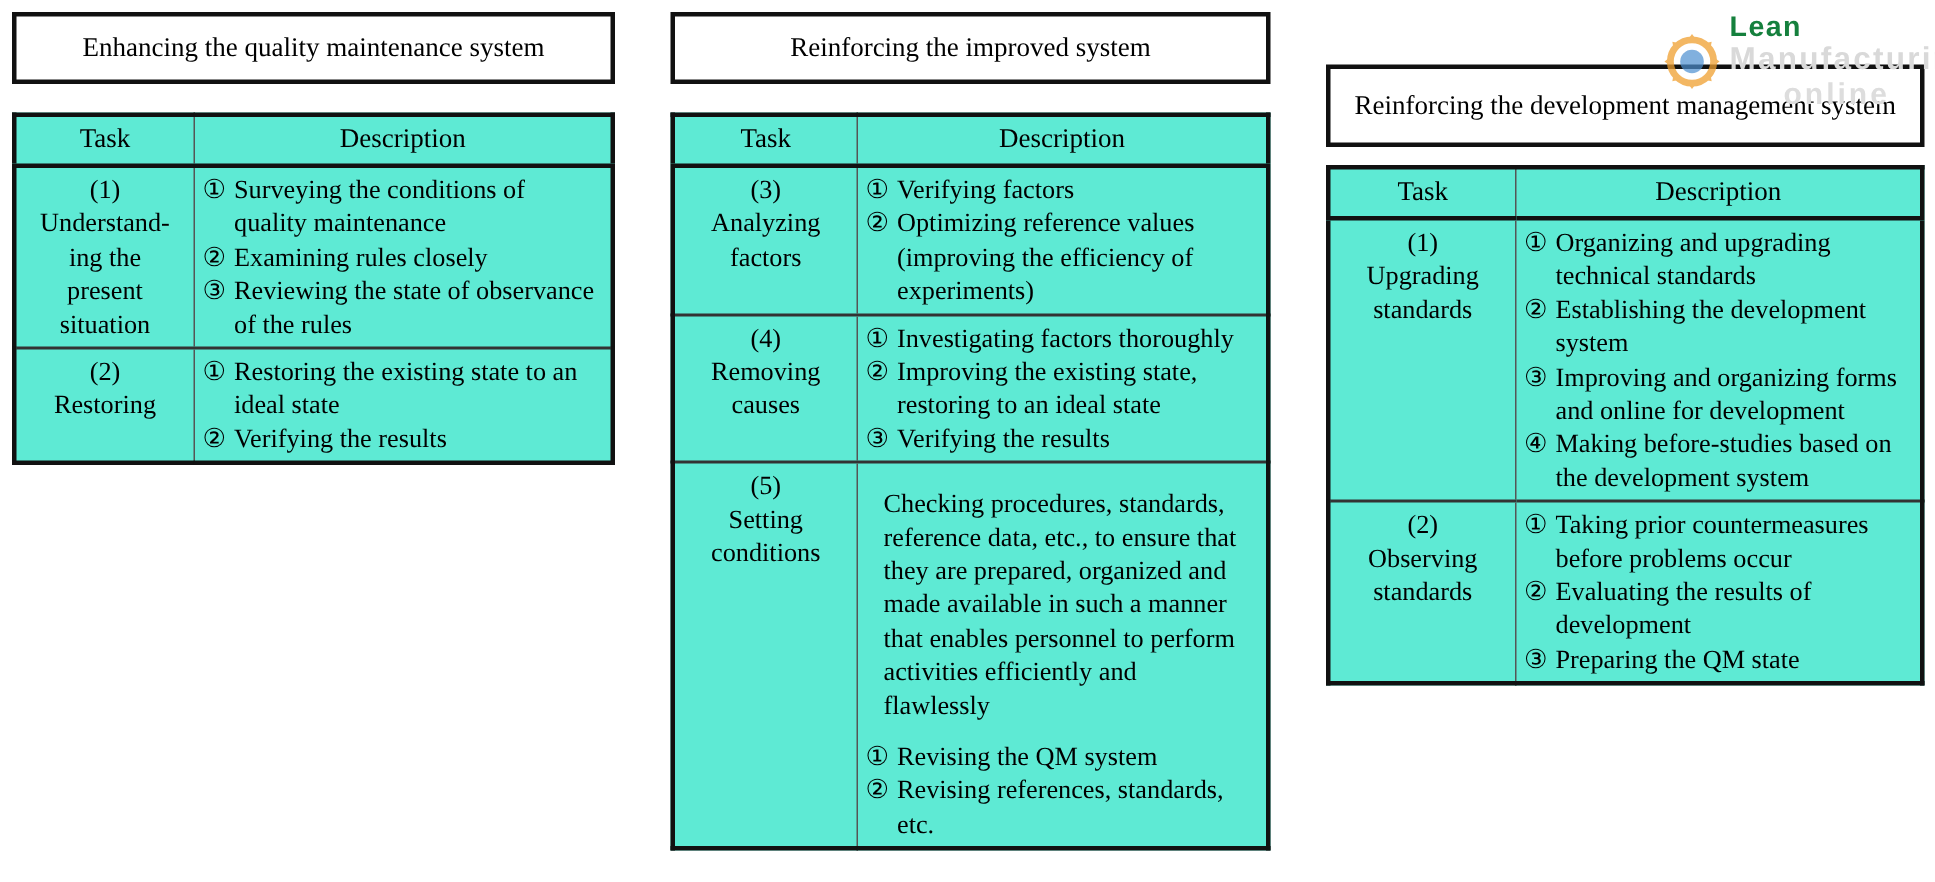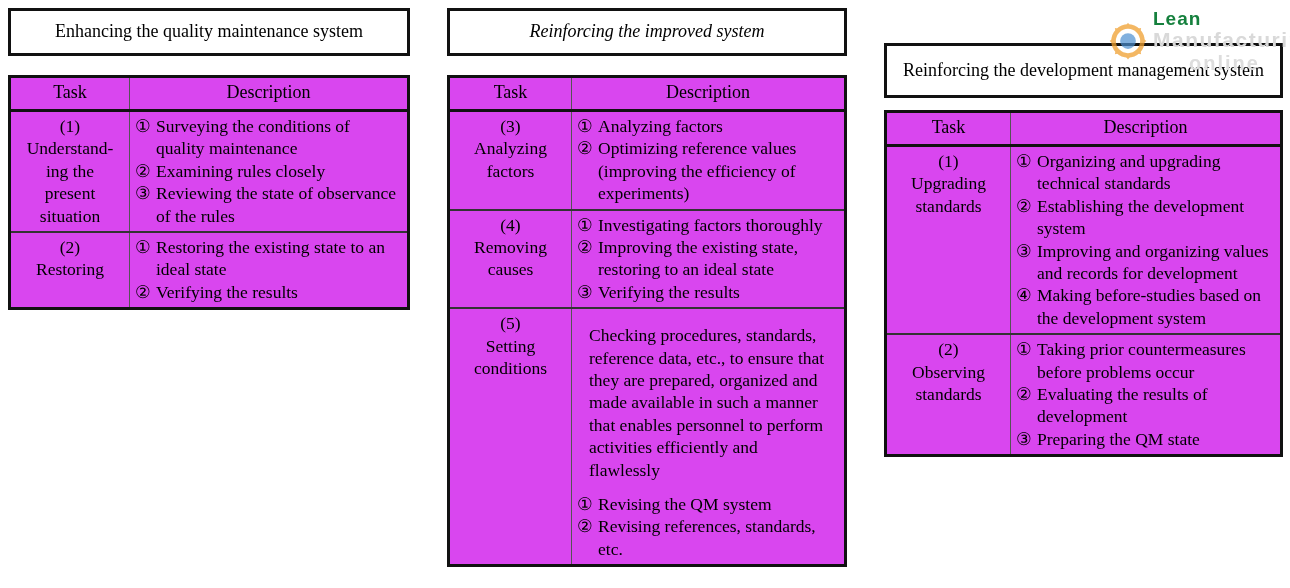--- a/index.html
+++ b/index.html
@@ -81,21 +81,21 @@
     text-align: center;
     font-size: 18px;
     line-height: 1.18;
     padding: 4px 8px;
     position: relative;
     z-index: 2;
   }
   table.tbl {
     border-collapse: collapse;
     table-layout: fixed;
-    background: #d946ef;
+    background: #5eead4;
     position: relative;
     z-index: 3;
     border: 3px solid #111111;
   }
   table.tbl th,
   table.tbl td {
     border: 1px solid #555555;
     vertical-align: top;
     font-weight: normal;
     font-size: 17.5px;
@@ -145,21 +145,21 @@
     padding: 0;
     text-align: left;
   }
 
   
   #panel-1 { left: 8px;   top: 8px;  width: 402px; }
   #panel-2 { left: 447px; top: 8px;  width: 400px; }
   #panel-3 { left: 884px; top: 8px;  width: 399px; }
 
   #panel-1 .title-box { height: 48px; }
-  #panel-2 .title-box { height: 48px; font-style: italic; }
+  #panel-2 .title-box { height: 48px; }
   #panel-3 .title-box { height: 55px; margin-top: 35px; }
 
   #panel-1 table.tbl { margin-top: 19px; width: 402px; }
   #panel-2 table.tbl { margin-top: 19px; width: 400px; }
   #panel-3 table.tbl { margin-top: 12px; width: 399px; }
 
   #panel-1 col.c-task { width: 120px; }
   #panel-2 col.c-task { width: 123px; }
   #panel-3 col.c-task { width: 125px; }
 </style>
@@ -243,21 +243,21 @@
       </tr>
     </thead>
     <tbody>
       <tr>
         <td class="task">
           <span class="tnum">(3)</span>
           <span class="tname">Analyzing<br>factors</span>
         </td>
         <td class="desc">
           <ul class="items">
-            <li><span class="mk">①</span><span>Analyzing factors</span></li>
+            <li><span class="mk">①</span><span>Verifying factors</span></li>
             <li><span class="mk">②</span><span>Optimizing reference values (improving the efficiency of experiments)</span></li>
           </ul>
         </td>
       </tr>
       <tr>
         <td class="task">
           <span class="tnum">(4)</span>
           <span class="tname">Removing<br>causes</span>
         </td>
         <td class="desc">
@@ -301,21 +301,21 @@
     <tbody>
       <tr>
         <td class="task">
           <span class="tnum">(1)</span>
           <span class="tname">Upgrading<br>standards</span>
         </td>
         <td class="desc">
           <ul class="items">
             <li><span class="mk">①</span><span>Organizing and upgrading technical standards</span></li>
             <li><span class="mk">②</span><span>Establishing the development system</span></li>
-            <li><span class="mk">③</span><span>Improving and organizing values and records for development</span></li>
+            <li><span class="mk">③</span><span>Improving and organizing forms and online for development</span></li>
             <li><span class="mk">④</span><span>Making before-studies based on the development system</span></li>
           </ul>
         </td>
       </tr>
       <tr>
         <td class="task">
           <span class="tnum">(2)</span>
           <span class="tname">Observing<br>standards</span>
         </td>
         <td class="desc">

